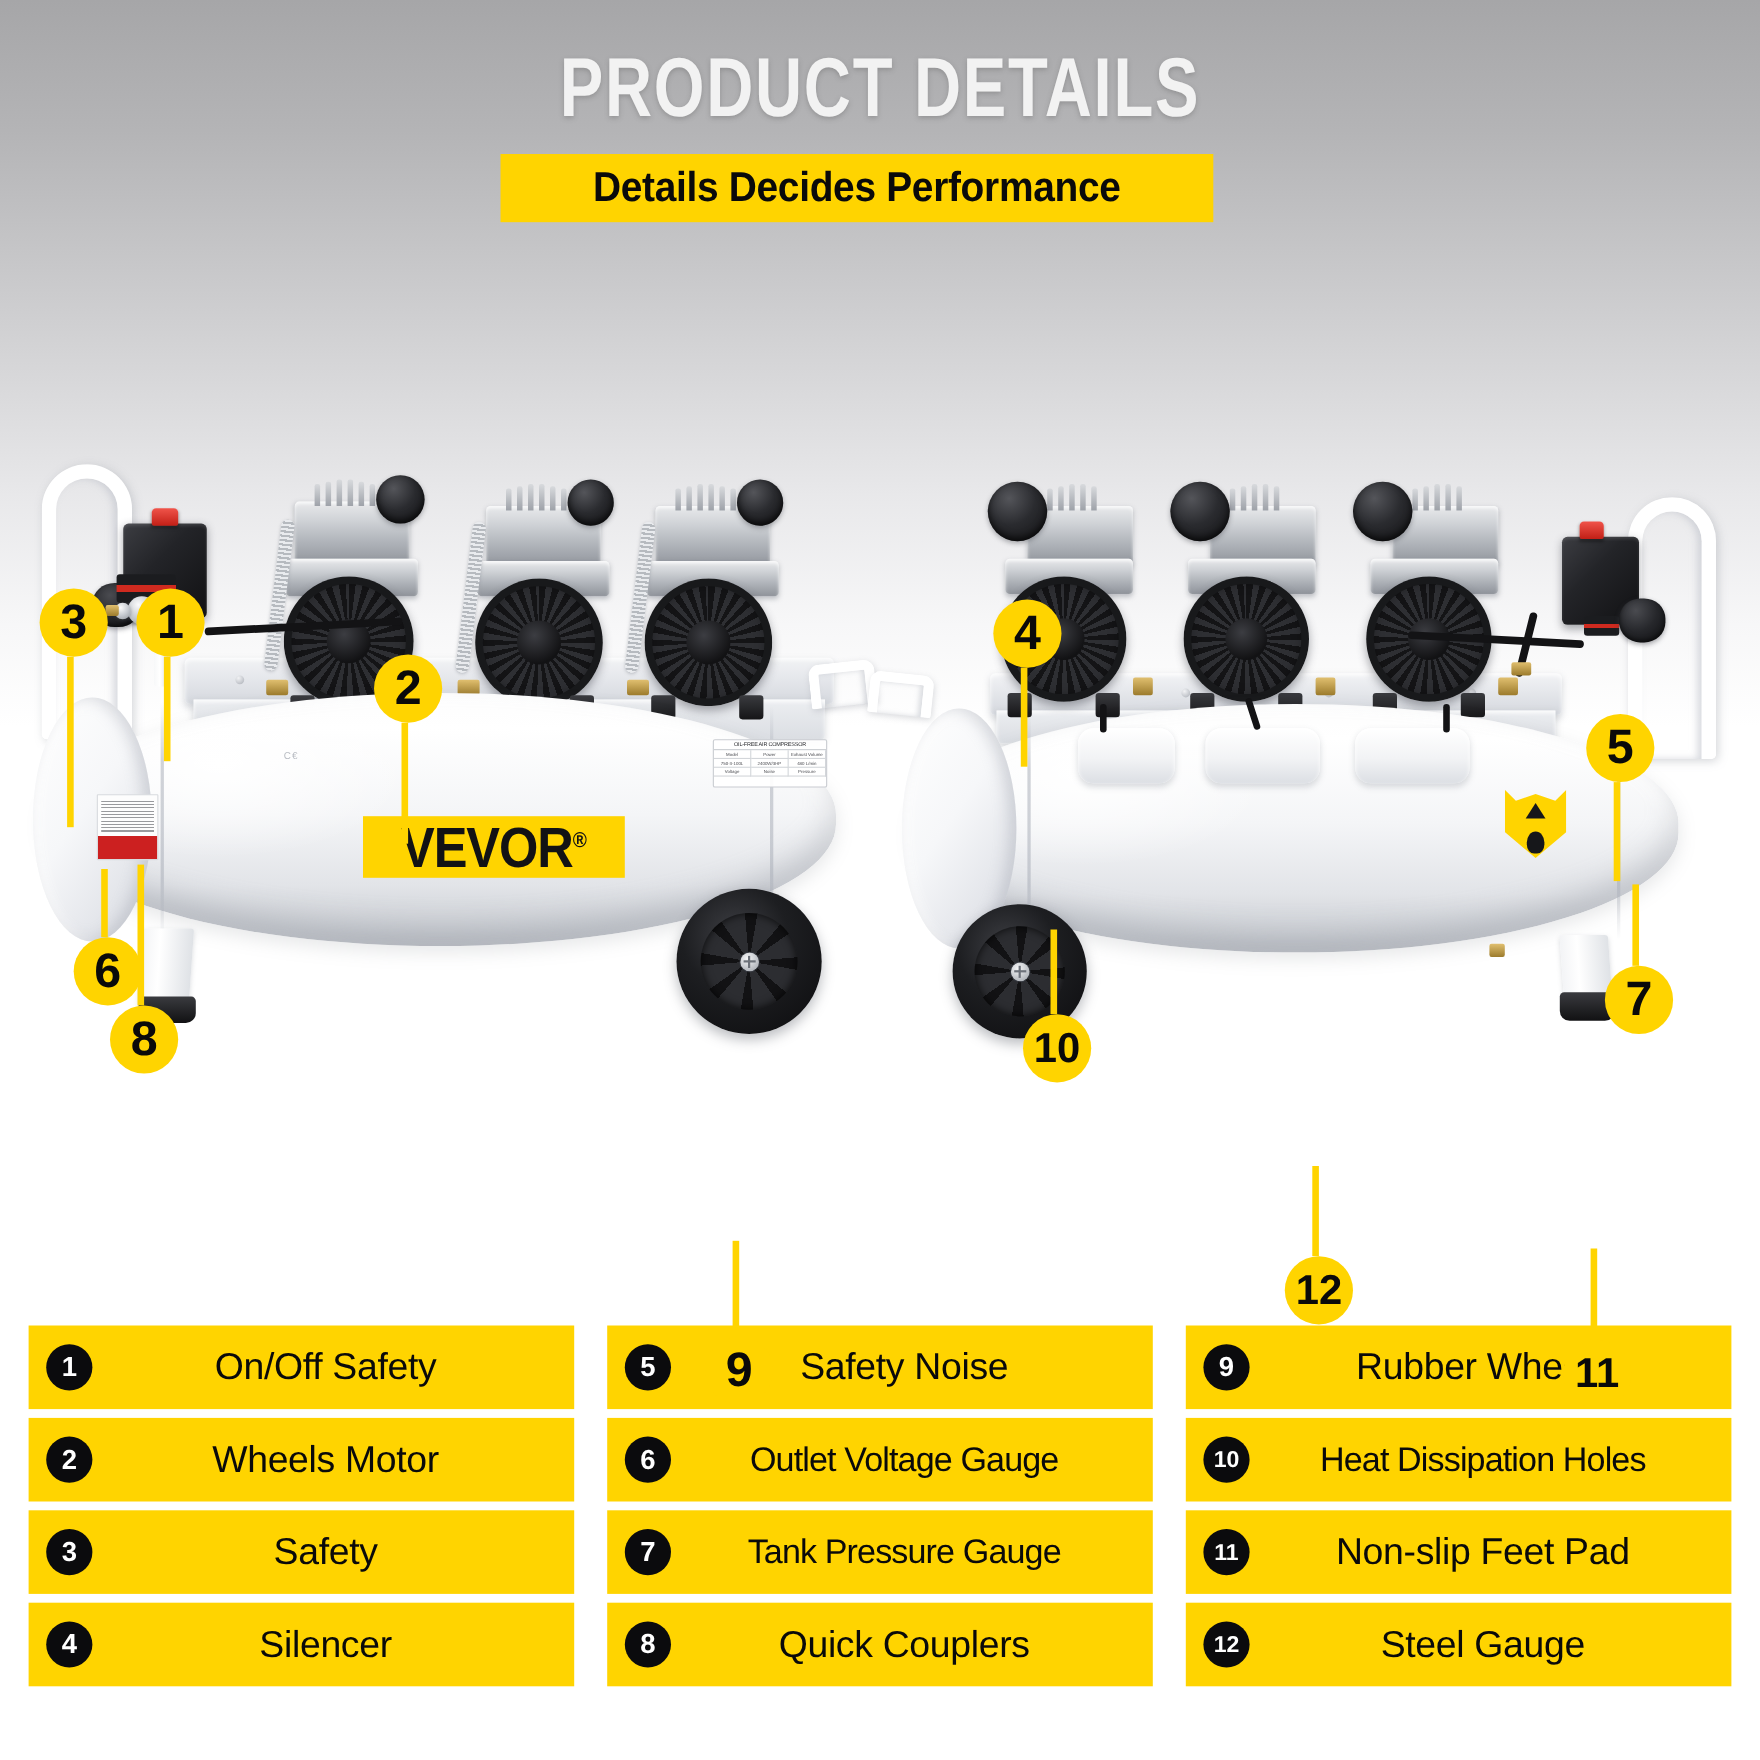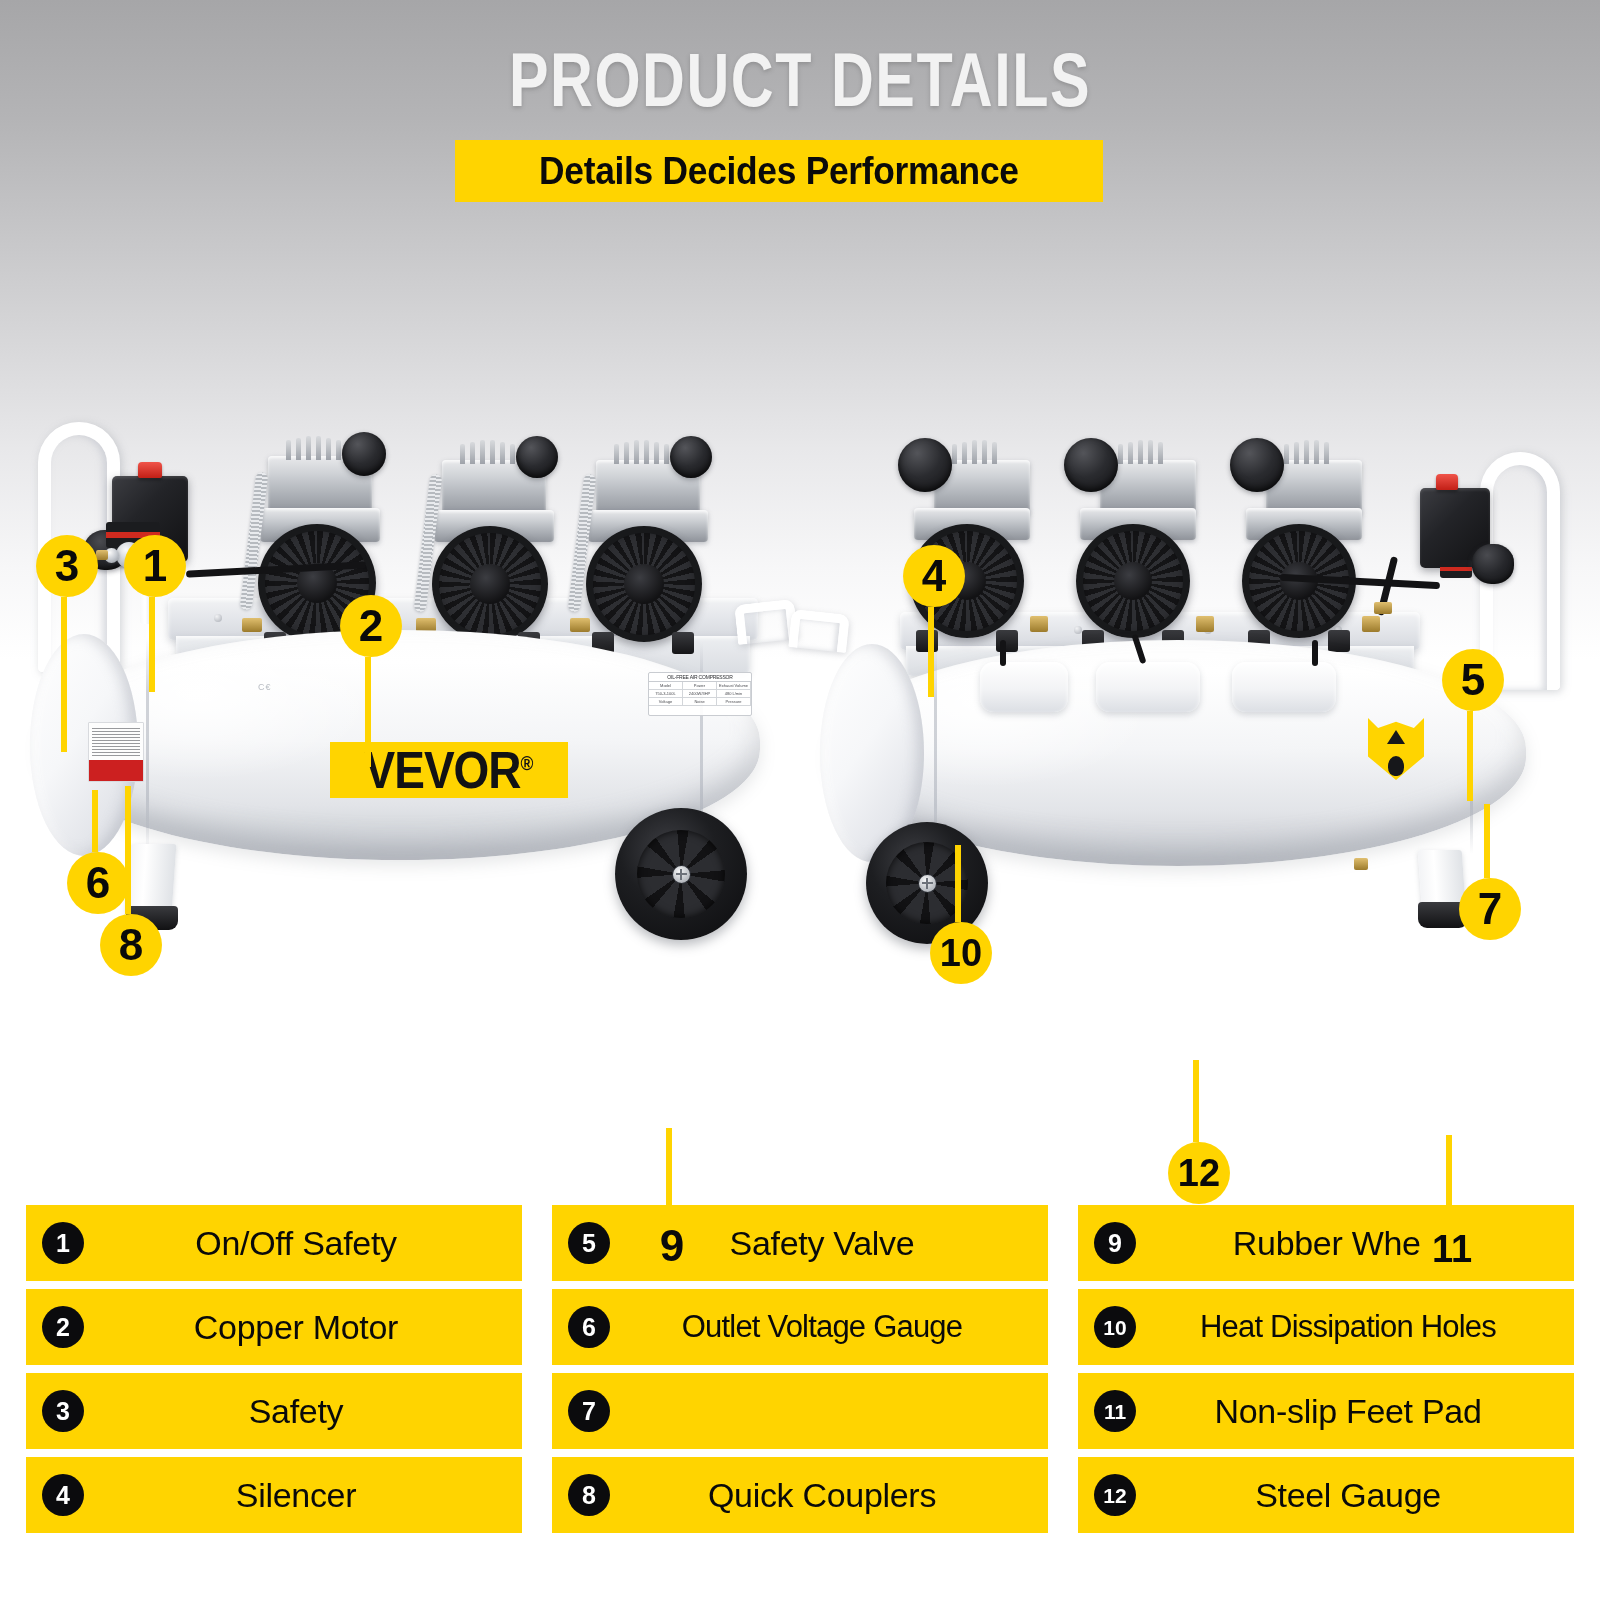--- a/index.html
+++ b/index.html
@@ -553,44 +553,45 @@
     </div>
 </div>
 
 <div id="legend">
     <div class="legend-item">
       <div class="legend-num">1</div>
       <div class="legend-label">On/Off Safety</div>
     </div>
     <div class="legend-item">
       <div class="legend-num">5</div>
-      <div class="legend-label">Safety Valve</div>
+      <div class="legend-label">Safety Noise</div>
     </div>
     <div class="legend-item">
       <div class="legend-num">9</div>
       <div class="legend-label">Rubber Wheels</div>
     </div>
     <div class="legend-item">
       <div class="legend-num">2</div>
-      <div class="legend-label">Copper Motor</div>
+      <div class="legend-label">Wheels Motor</div>
     </div>
     <div class="legend-item">
       <div class="legend-num">6</div>
       <div class="legend-label tight">Outlet Voltage Gauge</div>
     </div>
     <div class="legend-item">
       <div class="legend-num wide">10</div>
       <div class="legend-label tight">Heat Dissipation Holes</div>
     </div>
     <div class="legend-item">
       <div class="legend-num">3</div>
       <div class="legend-label">Safety</div>
     </div>
     <div class="legend-item">
       <div class="legend-num">7</div>
+      <div class="legend-label tight">Tank Pressure Gauge</div>
     </div>
     <div class="legend-item">
       <div class="legend-num wide">11</div>
       <div class="legend-label">Non-slip Feet Pad</div>
     </div>
     <div class="legend-item">
       <div class="legend-num">4</div>
       <div class="legend-label">Silencer</div>
     </div>
     <div class="legend-item">

